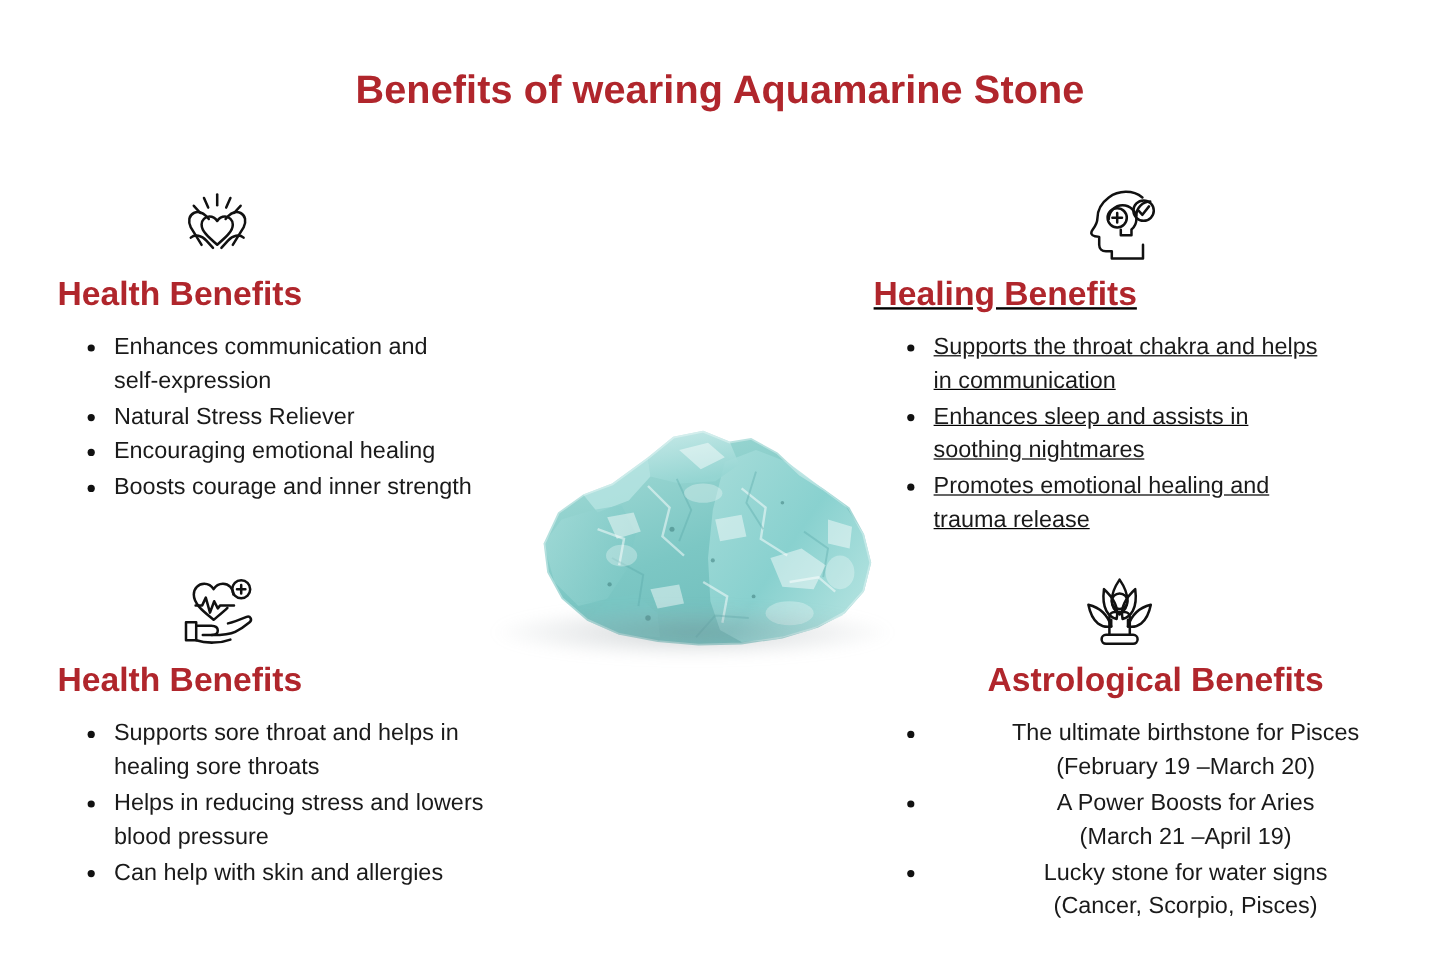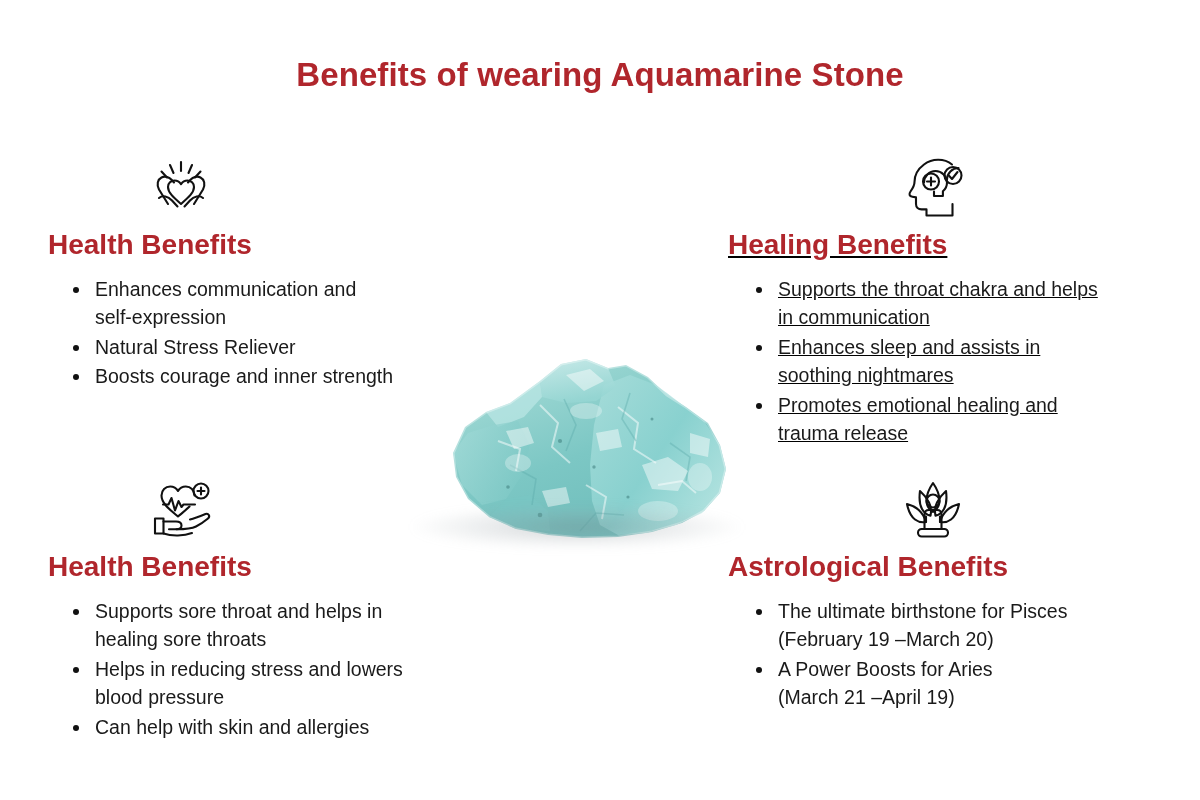--- a/index.html
+++ b/index.html
@@ -34,21 +34,21 @@
   }
 
   
   .quad {
     position: absolute;
     width: 470px;
   }
   .quad-tl { left: 48px;  top: 148px; }
   .quad-tr { left: 728px; top: 148px; text-decoration: underline; }
   .quad-bl { left: 48px;  top: 470px; }
-  .quad-br { left: 728px; top: 470px; }
+  .quad-br { left: 728px; top: 470px; text-align: center; }
 
   .icon-wrap {
     height: 72px;
     margin-left: 98px;
     display: flex;
     align-items: flex-end;
   }
   .quad-tr .icon-wrap,
   .quad-br .icon-wrap { margin-left: 172px; }
 
@@ -141,20 +141,23 @@
     <div class="sec-title">Health Benefits</div>
     <ul class="bullets">
       <li>
         <span>Enhances communication and</span>
         <span class="l2">self-expression</span>
       </li>
       <li>
         <span>Natural Stress Reliever</span>
       </li>
       <li>
+        <span>Encouraging emotional healing</span>
+      </li>
+      <li>
         <span>Boosts courage and inner strength</span>
       </li>
     </ul>
   </div>
 
   <div class="quad quad-tr">
     <div class="icon-wrap">
       <svg width="68" height="66" viewBox="0 0 68 66">
         <g fill="none" stroke="#111111" stroke-width="2.1" stroke-linecap="round" stroke-linejoin="round">
           <path d="M52 10.5 C44 4 32 4.5 24 10.5 C17.5 15.3 14.5 22 14.5 28 C14.5 31.5 13 34 10.5 37.5 C8.6 40.1 9.3 42.3 12.4 42.8 L16 43.4 L16 50 C16 53.3 18.3 55.4 21.6 55.4 L26.5 55.4 L26.5 61.5 L52.5 61.5 L52.5 50"></path>
@@ -234,20 +237,24 @@
     </div>
     <div class="sec-title">Astrological Benefits</div>
     <ul class="bullets">
       <li>
         <span>The ultimate birthstone for Pisces</span>
         <span class="l2">(February 19 –March 20)</span>
       </li>
       <li>
         <span>A Power Boosts for Aries</span>
         <span class="l2">(March 21 –April 19)</span>
+      </li>
+      <li>
+        <span>Lucky stone for water signs</span>
+        <span class="l2">(Cancer, Scorpio, Pisces)</span>
       </li>
     </ul>
   </div>
 
   <div class="stone-area">
     <div class="stone-shadow"></div>
     <svg width="380" height="230" viewBox="0 0 380 230">
       <defs>
         <linearGradient id="gBody" x1="0" y1="0" x2="0.6" y2="1">
           <stop offset="0%" stop-color="#b7e3e0"></stop>

